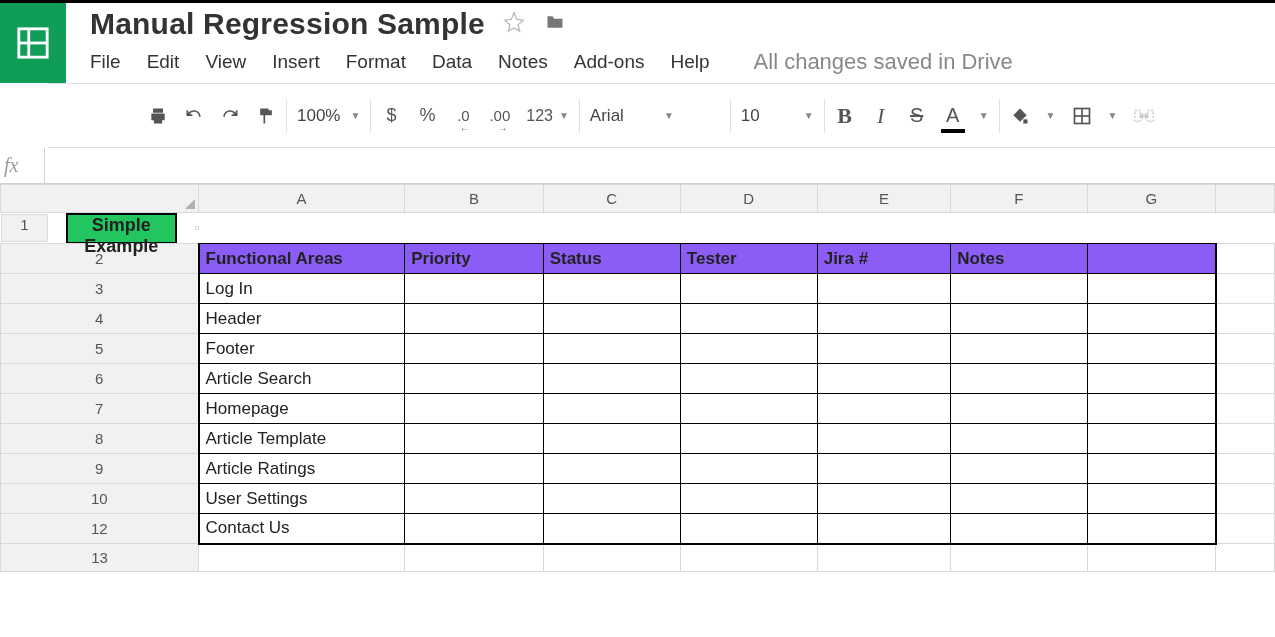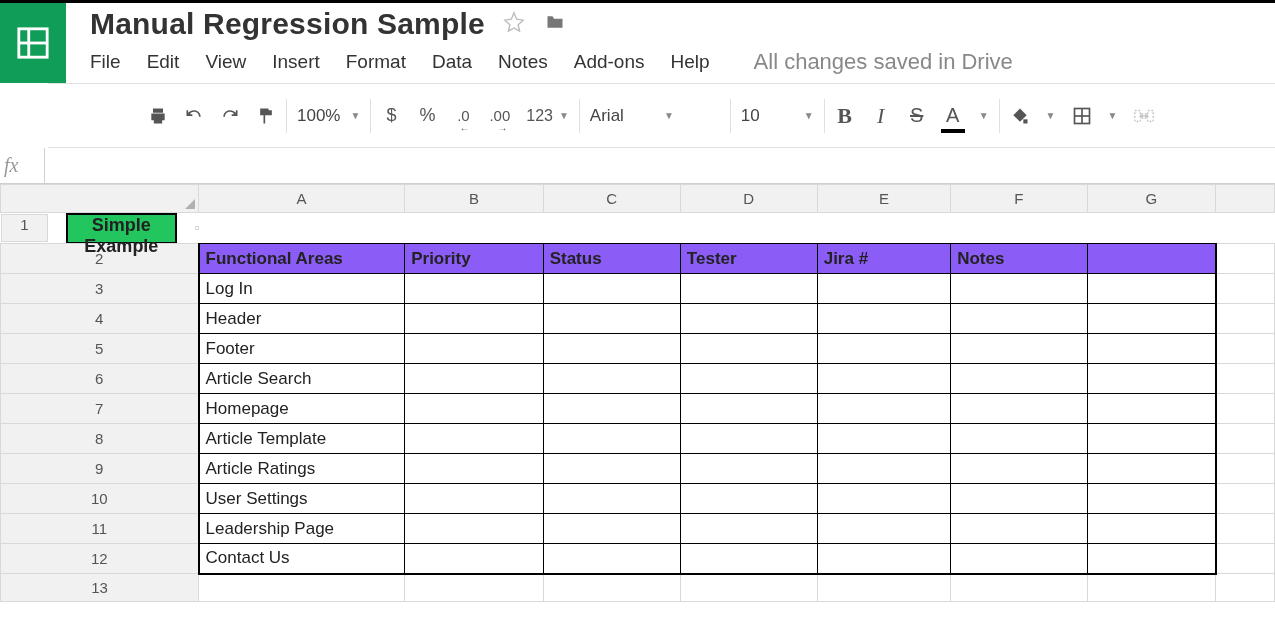--- a/index.html
+++ b/index.html
@@ -354,31 +354,20 @@
           <td class="cell left-thick">User Settings</td>
           <td class="cell"></td>
           <td class="cell"></td>
           <td class="cell"></td>
           <td class="cell"></td>
           <td class="cell"></td>
           <td class="cell right-thick"></td>
           <td class="blank"></td>
         </tr>
         <tr class="data-row">
-          <td class="rowhdr">11</td>
-          <td class="cell left-thick">Leadership Page</td>
-          <td class="cell"></td>
-          <td class="cell"></td>
-          <td class="cell"></td>
-          <td class="cell"></td>
-          <td class="cell"></td>
-          <td class="cell right-thick"></td>
-          <td class="blank"></td>
-        </tr>
-        <tr class="data-row">
           <td class="rowhdr">12</td>
           <td class="cell left-thick bottom-thick">Contact Us</td>
           <td class="cell bottom-thick"></td>
           <td class="cell bottom-thick"></td>
           <td class="cell bottom-thick"></td>
           <td class="cell bottom-thick"></td>
           <td class="cell bottom-thick"></td>
           <td class="cell right-thick bottom-thick"></td>
           <td class="blank"></td>
         </tr>

